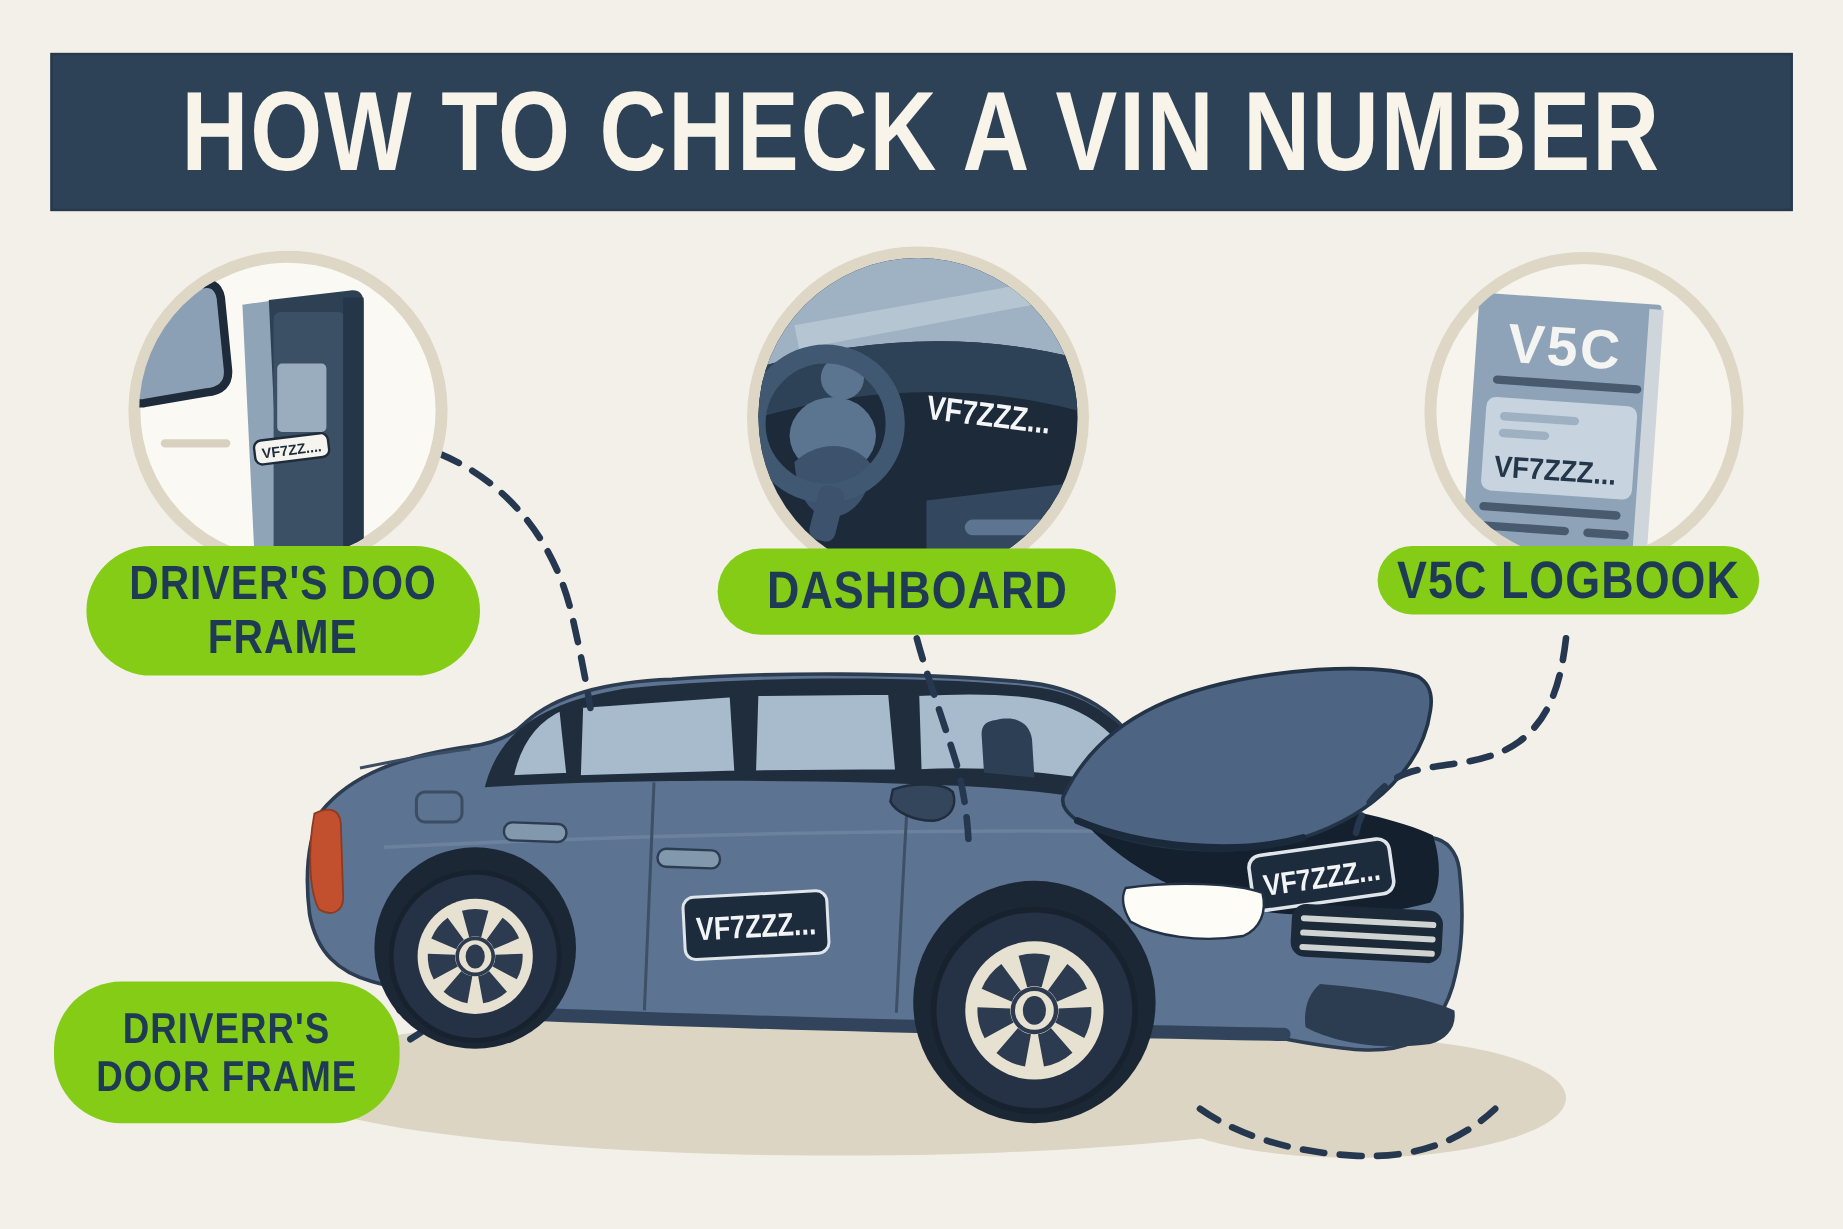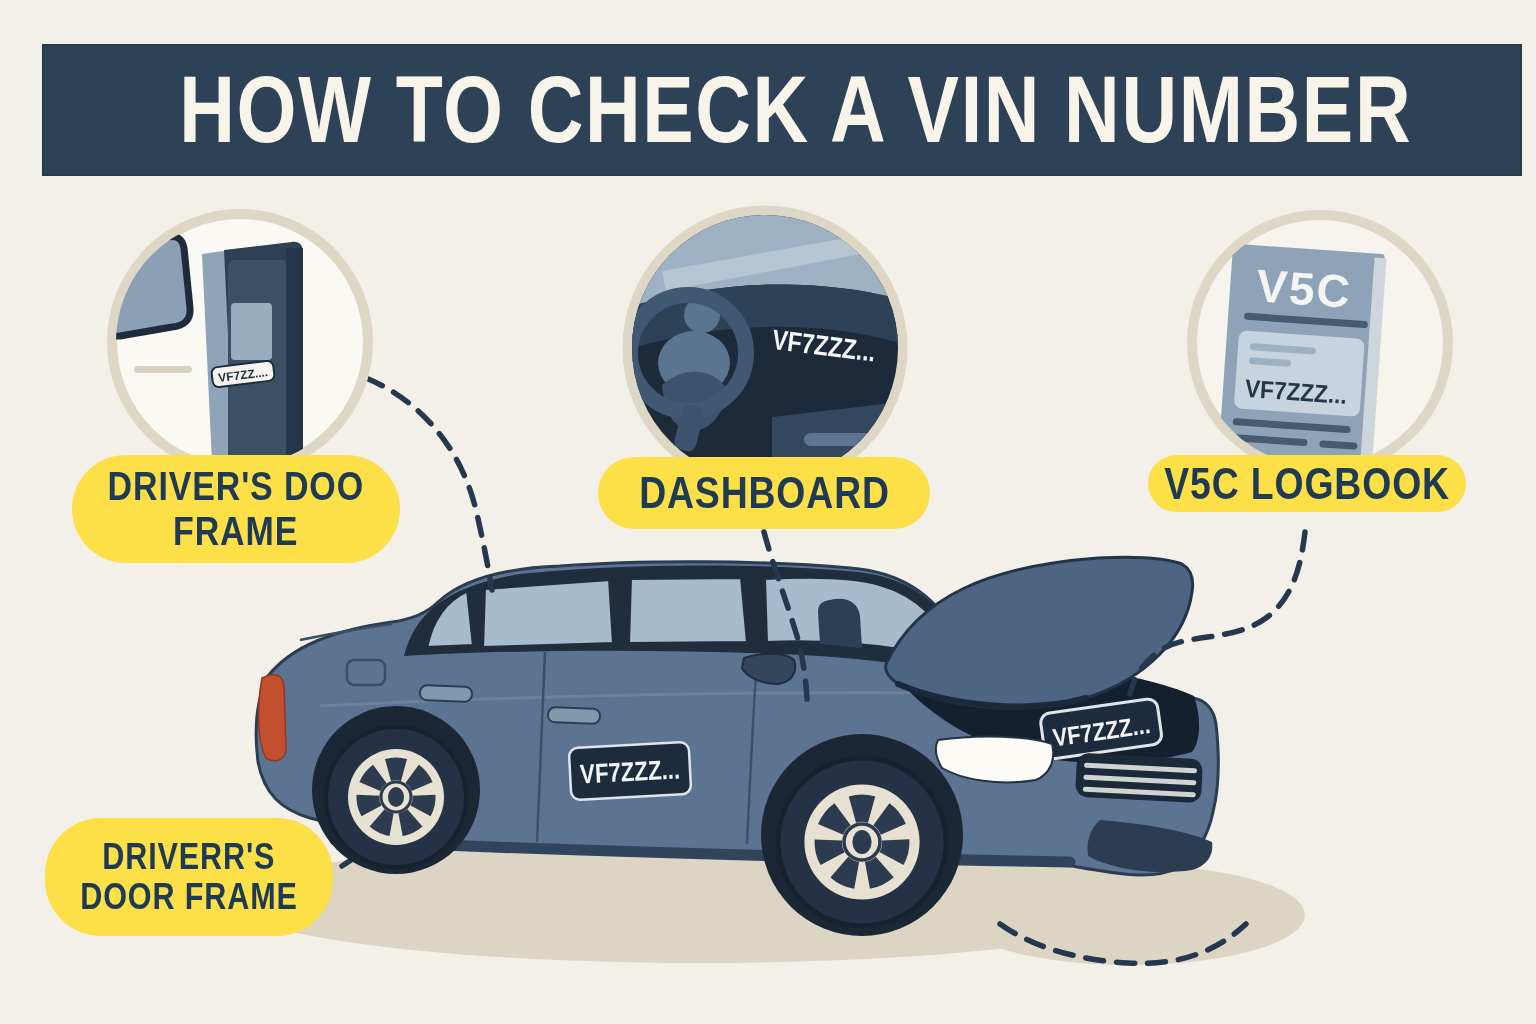--- a/index.html
+++ b/index.html
@@ -1,24 +1,24 @@
 <!DOCTYPE html>
 <html><head>
 <meta charset="utf-8">
 <style>
   html,body{margin:0;padding:0;background:#f3f0e9;}
   .poster{position:relative;width:1536px;height:1024px;overflow:hidden;background:#f3f0e9;
           font-family:"Liberation Sans",sans-serif;}
   .banner{position:absolute;left:42px;top:44px;width:1452px;height:132px;background:#2e4257;
-          display:flex;align-items:center;justify-content:center;box-shadow:0 0 0 2px #27394b inset;padding-left:28px;}
+          display:flex;align-items:center;justify-content:center;box-shadow:0 0 0 2px #27394b inset;}
   .banner-text{font-size:94px;font-weight:700;color:#f8f4ea;letter-spacing:2px;white-space:nowrap;
           display:inline-block;transform:scaleX(.82);transform-origin:center;}
   .layer{position:absolute;left:0;top:0;}
   .inset{position:absolute;}
-  .pill{position:absolute;background:#fde047;display:flex;flex-direction:column;align-items:center;
+  .pill{position:absolute;background:#84cc16;display:flex;flex-direction:column;align-items:center;
         justify-content:center;color:#1e3a55;font-weight:700;text-align:center;}
   .pill .ln{display:block;transform:scaleX(.85);transform-origin:center;white-space:nowrap;
         letter-spacing:1px;line-height:1.12;}
   .pill-dft{left:72px;top:455px;width:328px;height:108px;border-radius:54px;font-size:40px;}
   .pill-dash{left:598px;top:457px;width:332px;height:72px;border-radius:36px;font-size:44px;}
   .pill-v5c{left:1148px;top:455px;width:318px;height:57px;border-radius:36px;font-size:44px;}
   .pill-dfb{left:45px;top:818px;width:288px;height:118px;border-radius:56px;font-size:36px;}
   .pill-bon{left:1240px;top:810px;width:272px;height:126px;border-radius:56px;font-size:42px;}
   svg text{font-family:"Liberation Sans",sans-serif;font-weight:700;}
 </style>

